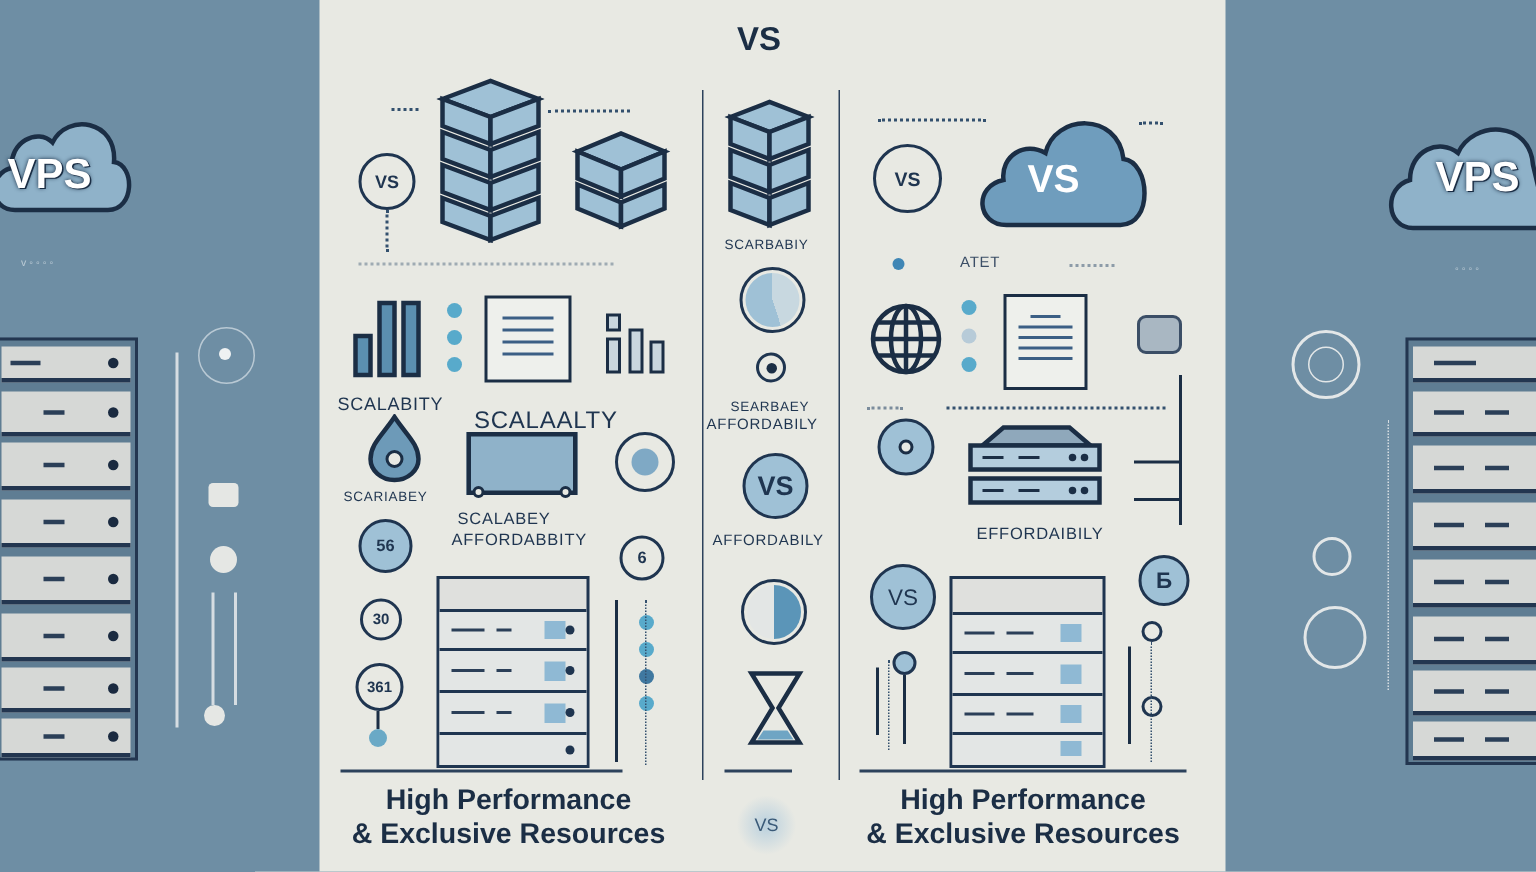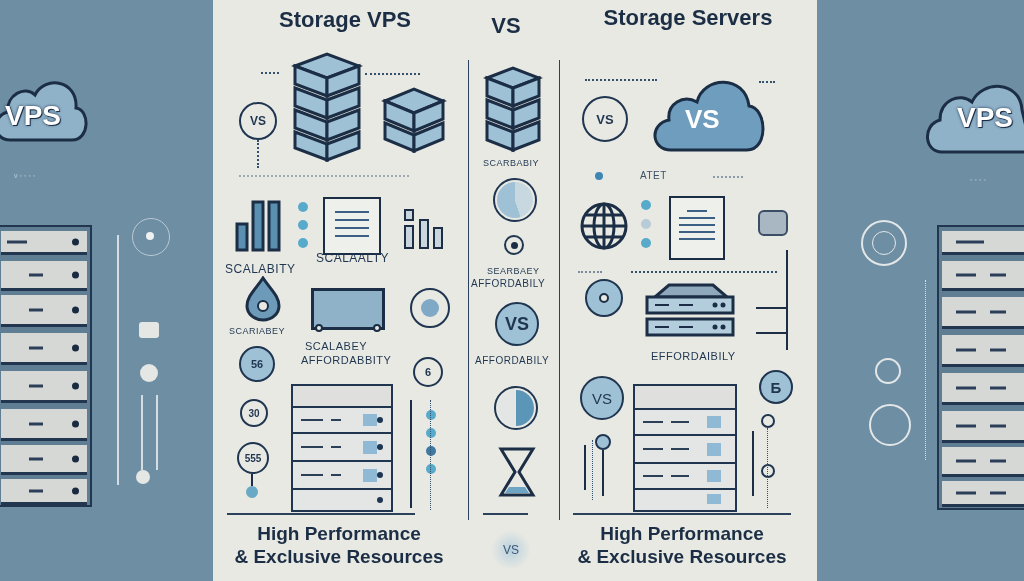--- a/index.html
+++ b/index.html
@@ -126,24 +126,22 @@
       </div>
     <div class="side-unit" style="top:254px;height:26px;">
         <div class="slot" style="left:14px;width:20px"></div>
         <div class="slot" style="left:48px;width:16px"></div>
       </div>
   </div>
 </div>
 
 <div class="panel">
 
-  <div class="title" style="left:62px;top:8px;width:140px;font-size:22px;">Storage VPS</div>
   <div class="title" style="left:273px;top:14px;width:40px;font-size:22px;">VS</div>
   <div class="title" style="left:360px;top:6px;width:230px;font-size:22px;">
-    <div>Storage Servers</div>
   </div>
 
   <div class="vline" style="left:255px;top:60px;height:460px;width:1px;"></div>
   <div class="vline" style="left:346px;top:60px;height:460px;width:1px;"></div>
 
   <div class="circ" style="left:26px;top:102px;width:38px;height:38px;font-size:12px;">VS</div>
   <div class="dash" style="left:48px;top:72px;width:18px;"></div>
   <div class="dash" style="left:44px;top:140px;width:1px;height:28px;border-top:none;border-left:2px dotted #33506e;"></div>
   <div class="dash" style="left:26px;top:175px;width:170px;opacity:.4"></div>
   <div class="dash" style="left:152px;top:73px;width:55px;"></div>
@@ -190,21 +188,21 @@
   <svg class="abs" style="left:190px;top:208px" width="45" height="45" viewBox="0 0 45 45">
     <g stroke="#1b2e45" stroke-width="2" fill="#c9d6de">
       <rect x="2" y="2" width="8" height="10"></rect>
         <rect x="2" y="18" width="8" height="22"></rect>
         <rect x="17" y="12" width="8" height="28"></rect>
         <rect x="31" y="20" width="8" height="20"></rect>
     </g>
   </svg>
 
   <div class="label" style="left:12px;top:262px;font-size:12px;">SCALABITY</div>
-  <div class="label" style="left:103px;top:251px;font-size:12px;">SCALAALTY</div>
+  <div class="label" style="left:103px;top:272px;font-size:16px;">SCALAALTY</div>
 
   <svg class="abs" style="left:30px;top:276px" width="40" height="46" viewBox="0 0 40 46">
     <path d="M20 2 C12 14 4 20 4 30 A16 14 0 0 0 36 30 C36 20 28 14 20 2 Z" fill="#6d9ab8" stroke="#1b2e45" stroke-width="3"></path>
     <circle cx="20" cy="30" r="5" fill="#e8e9e3" stroke="#1b2e45" stroke-width="2"></circle>
   </svg>
   <div class="label" style="left:16px;top:326px;font-size:9px;">SCARIABEY</div>
 
   <div class="abs" style="left:98px;top:288px;width:74px;height:42px;border:3px solid #1b2e45;background:#8fb2c9"></div>
   <div class="abs" style="left:102px;top:324px;width:8px;height:8px;border:2px solid #1b2e45;border-radius:50%;background:#e8e9e3"></div>
   <div class="abs" style="left:160px;top:324px;width:8px;height:8px;border:2px solid #1b2e45;border-radius:50%;background:#e8e9e3"></div>
@@ -212,21 +210,21 @@
   <div class="circ" style="left:197px;top:288px;width:40px;height:40px;">
     <div style="width:18px;height:18px;border-radius:50%;background:#7fa9c5"></div>
   </div>
 
   <div class="label" style="left:92px;top:340px;font-size:11px;">SCALABEY</div>
   <div class="label" style="left:88px;top:354px;font-size:11px;">AFFORDABBITY</div>
 
   <div class="circ fill" style="left:26px;top:346px;width:36px;height:36px;font-size:11px;">56</div>
   <div class="circ" style="left:200px;top:357px;width:30px;height:30px;font-size:11px;">6</div>
   <div class="circ" style="left:27px;top:399px;width:28px;height:28px;font-size:10px;">30</div>
-  <div class="circ" style="left:24px;top:442px;width:32px;height:32px;font-size:10px;">555</div>
+  <div class="circ" style="left:24px;top:442px;width:32px;height:32px;font-size:10px;">361</div>
   <div class="abs" style="left:38px;top:474px;width:2px;height:12px;background:#1b2e45"></div>
   <div class="dot" style="left:33px;top:486px;width:12px;height:12px;background:#6aa9c6"></div>
 
   <div class="rack" style="left:78px;top:384px;width:102px;height:128px;">
     <div class="rack-unit" style="top:20px;height:26px;">
         <div class="slot" style="left:8px;width:22px"></div>
         <div class="slot" style="left:38px;width:10px"></div>
         <div class="blue"></div>
         <div class="led"></div>
       </div>

